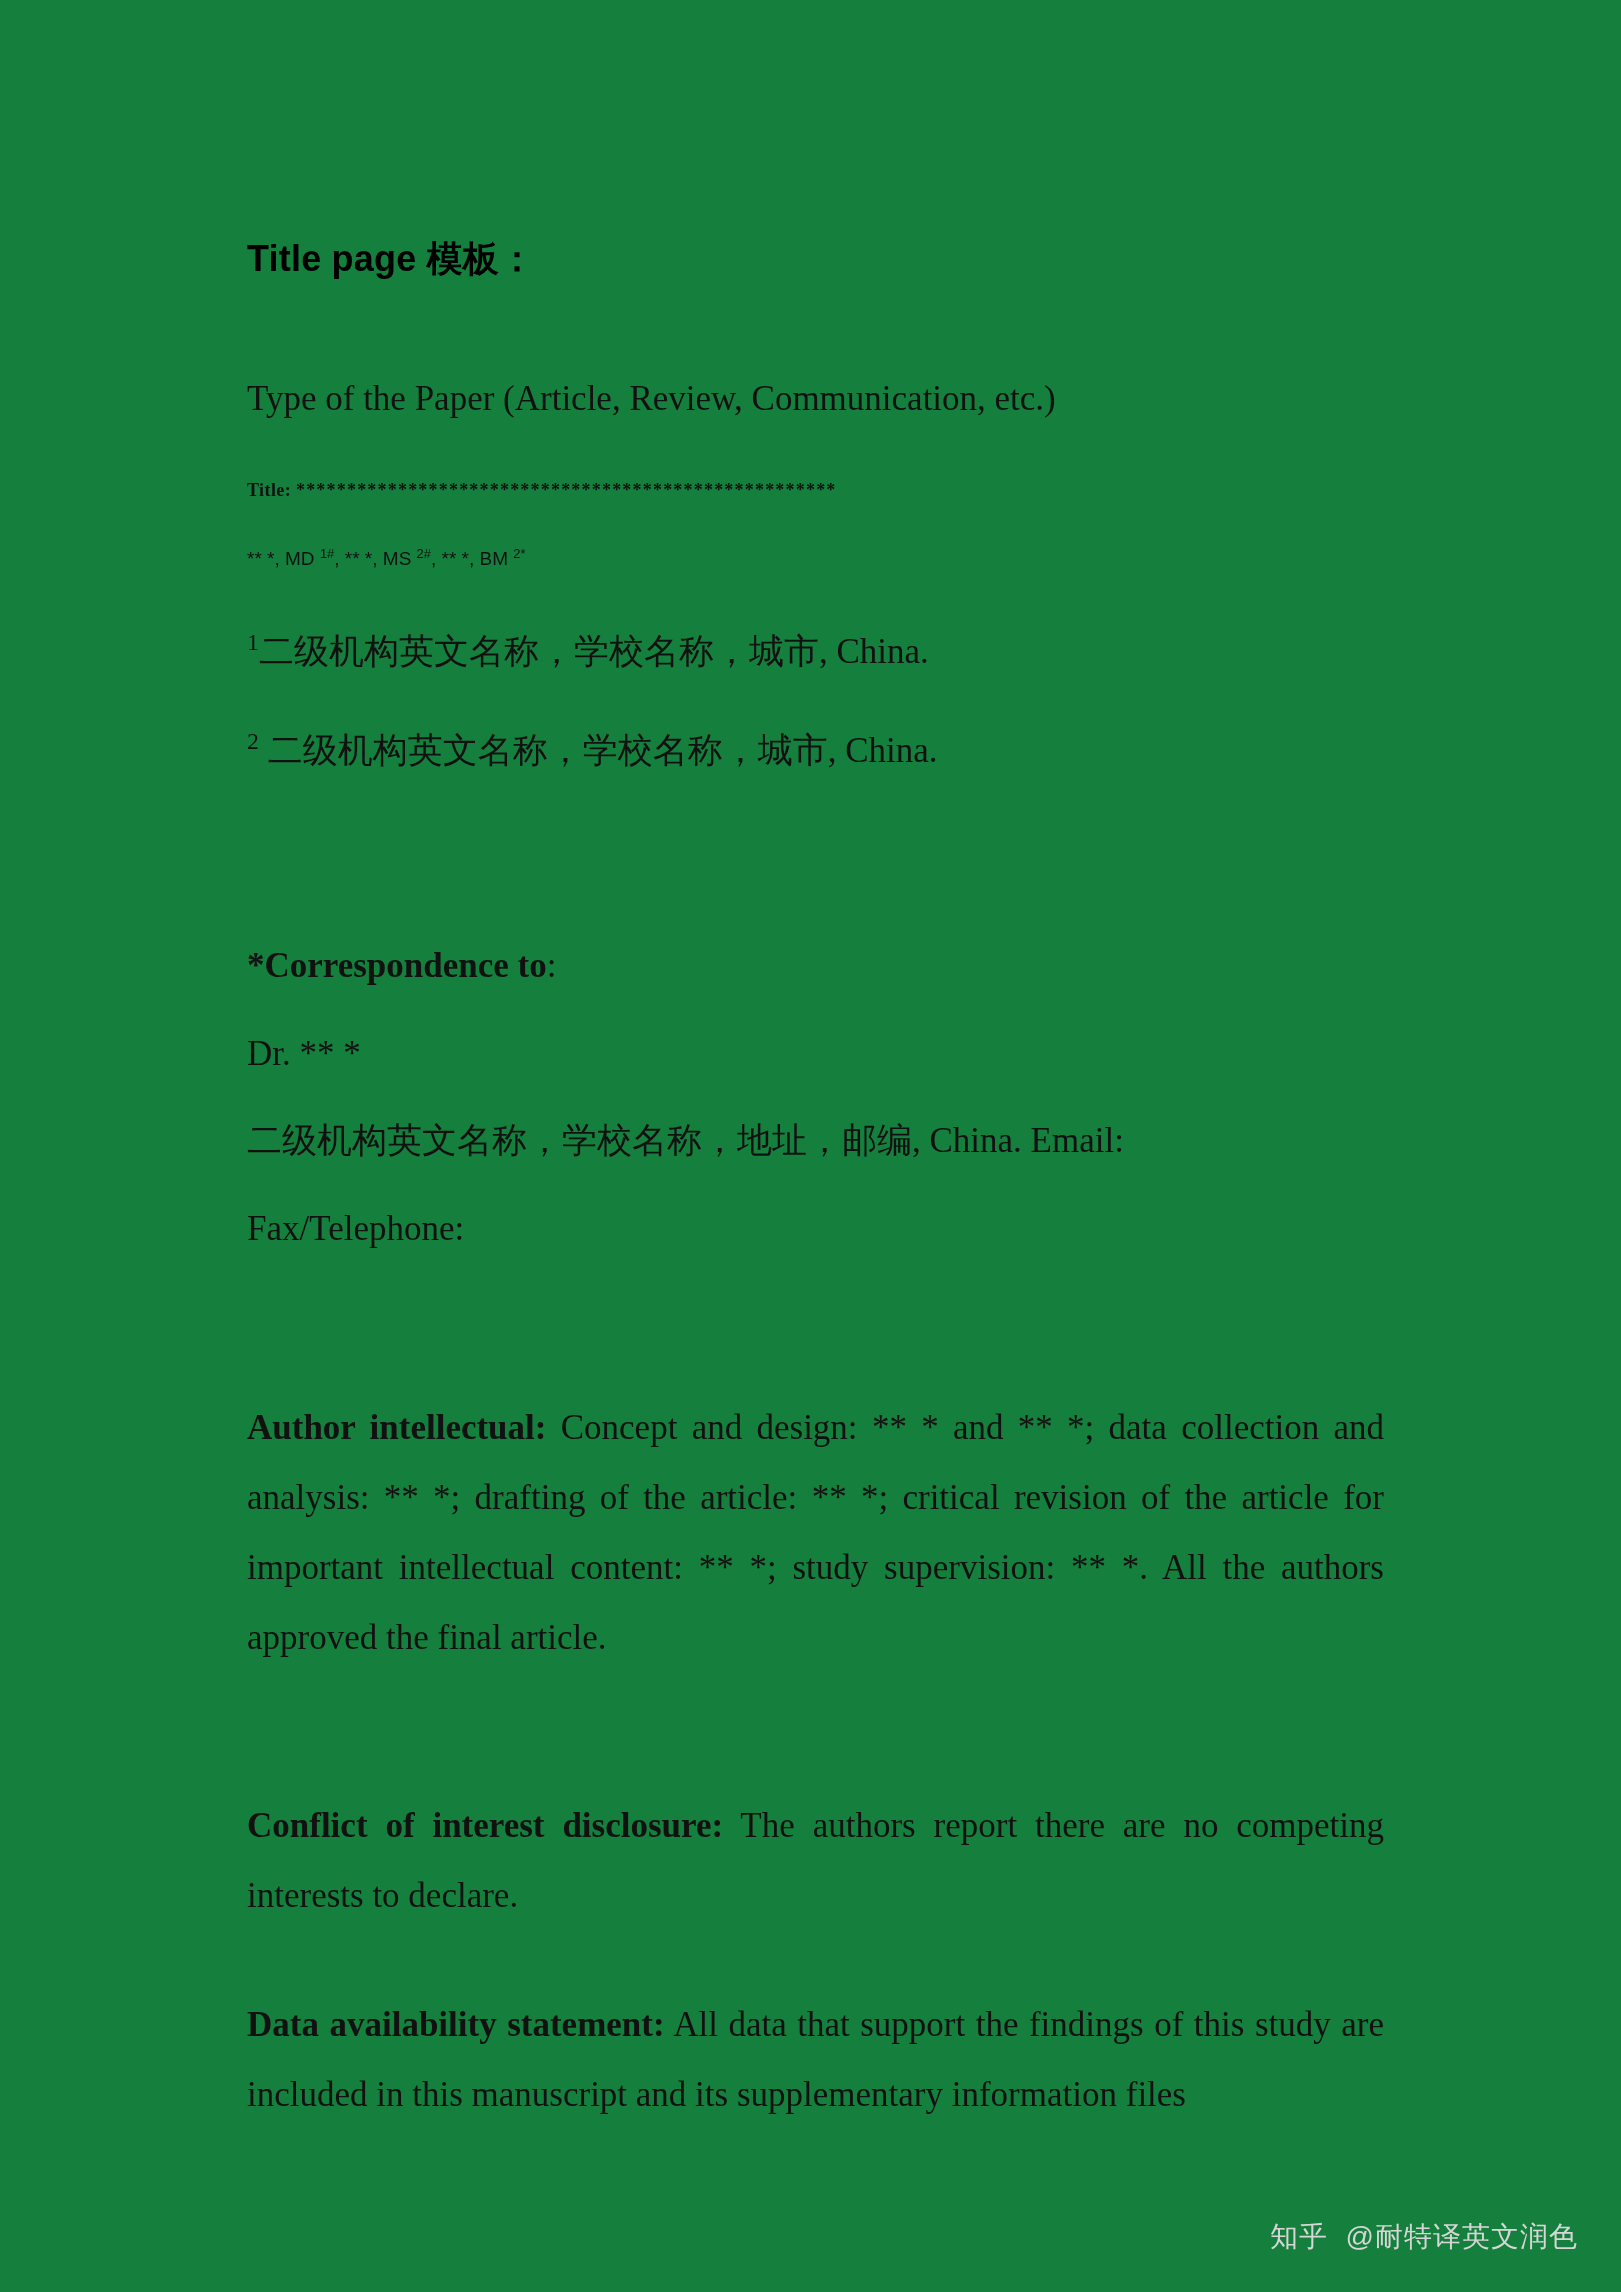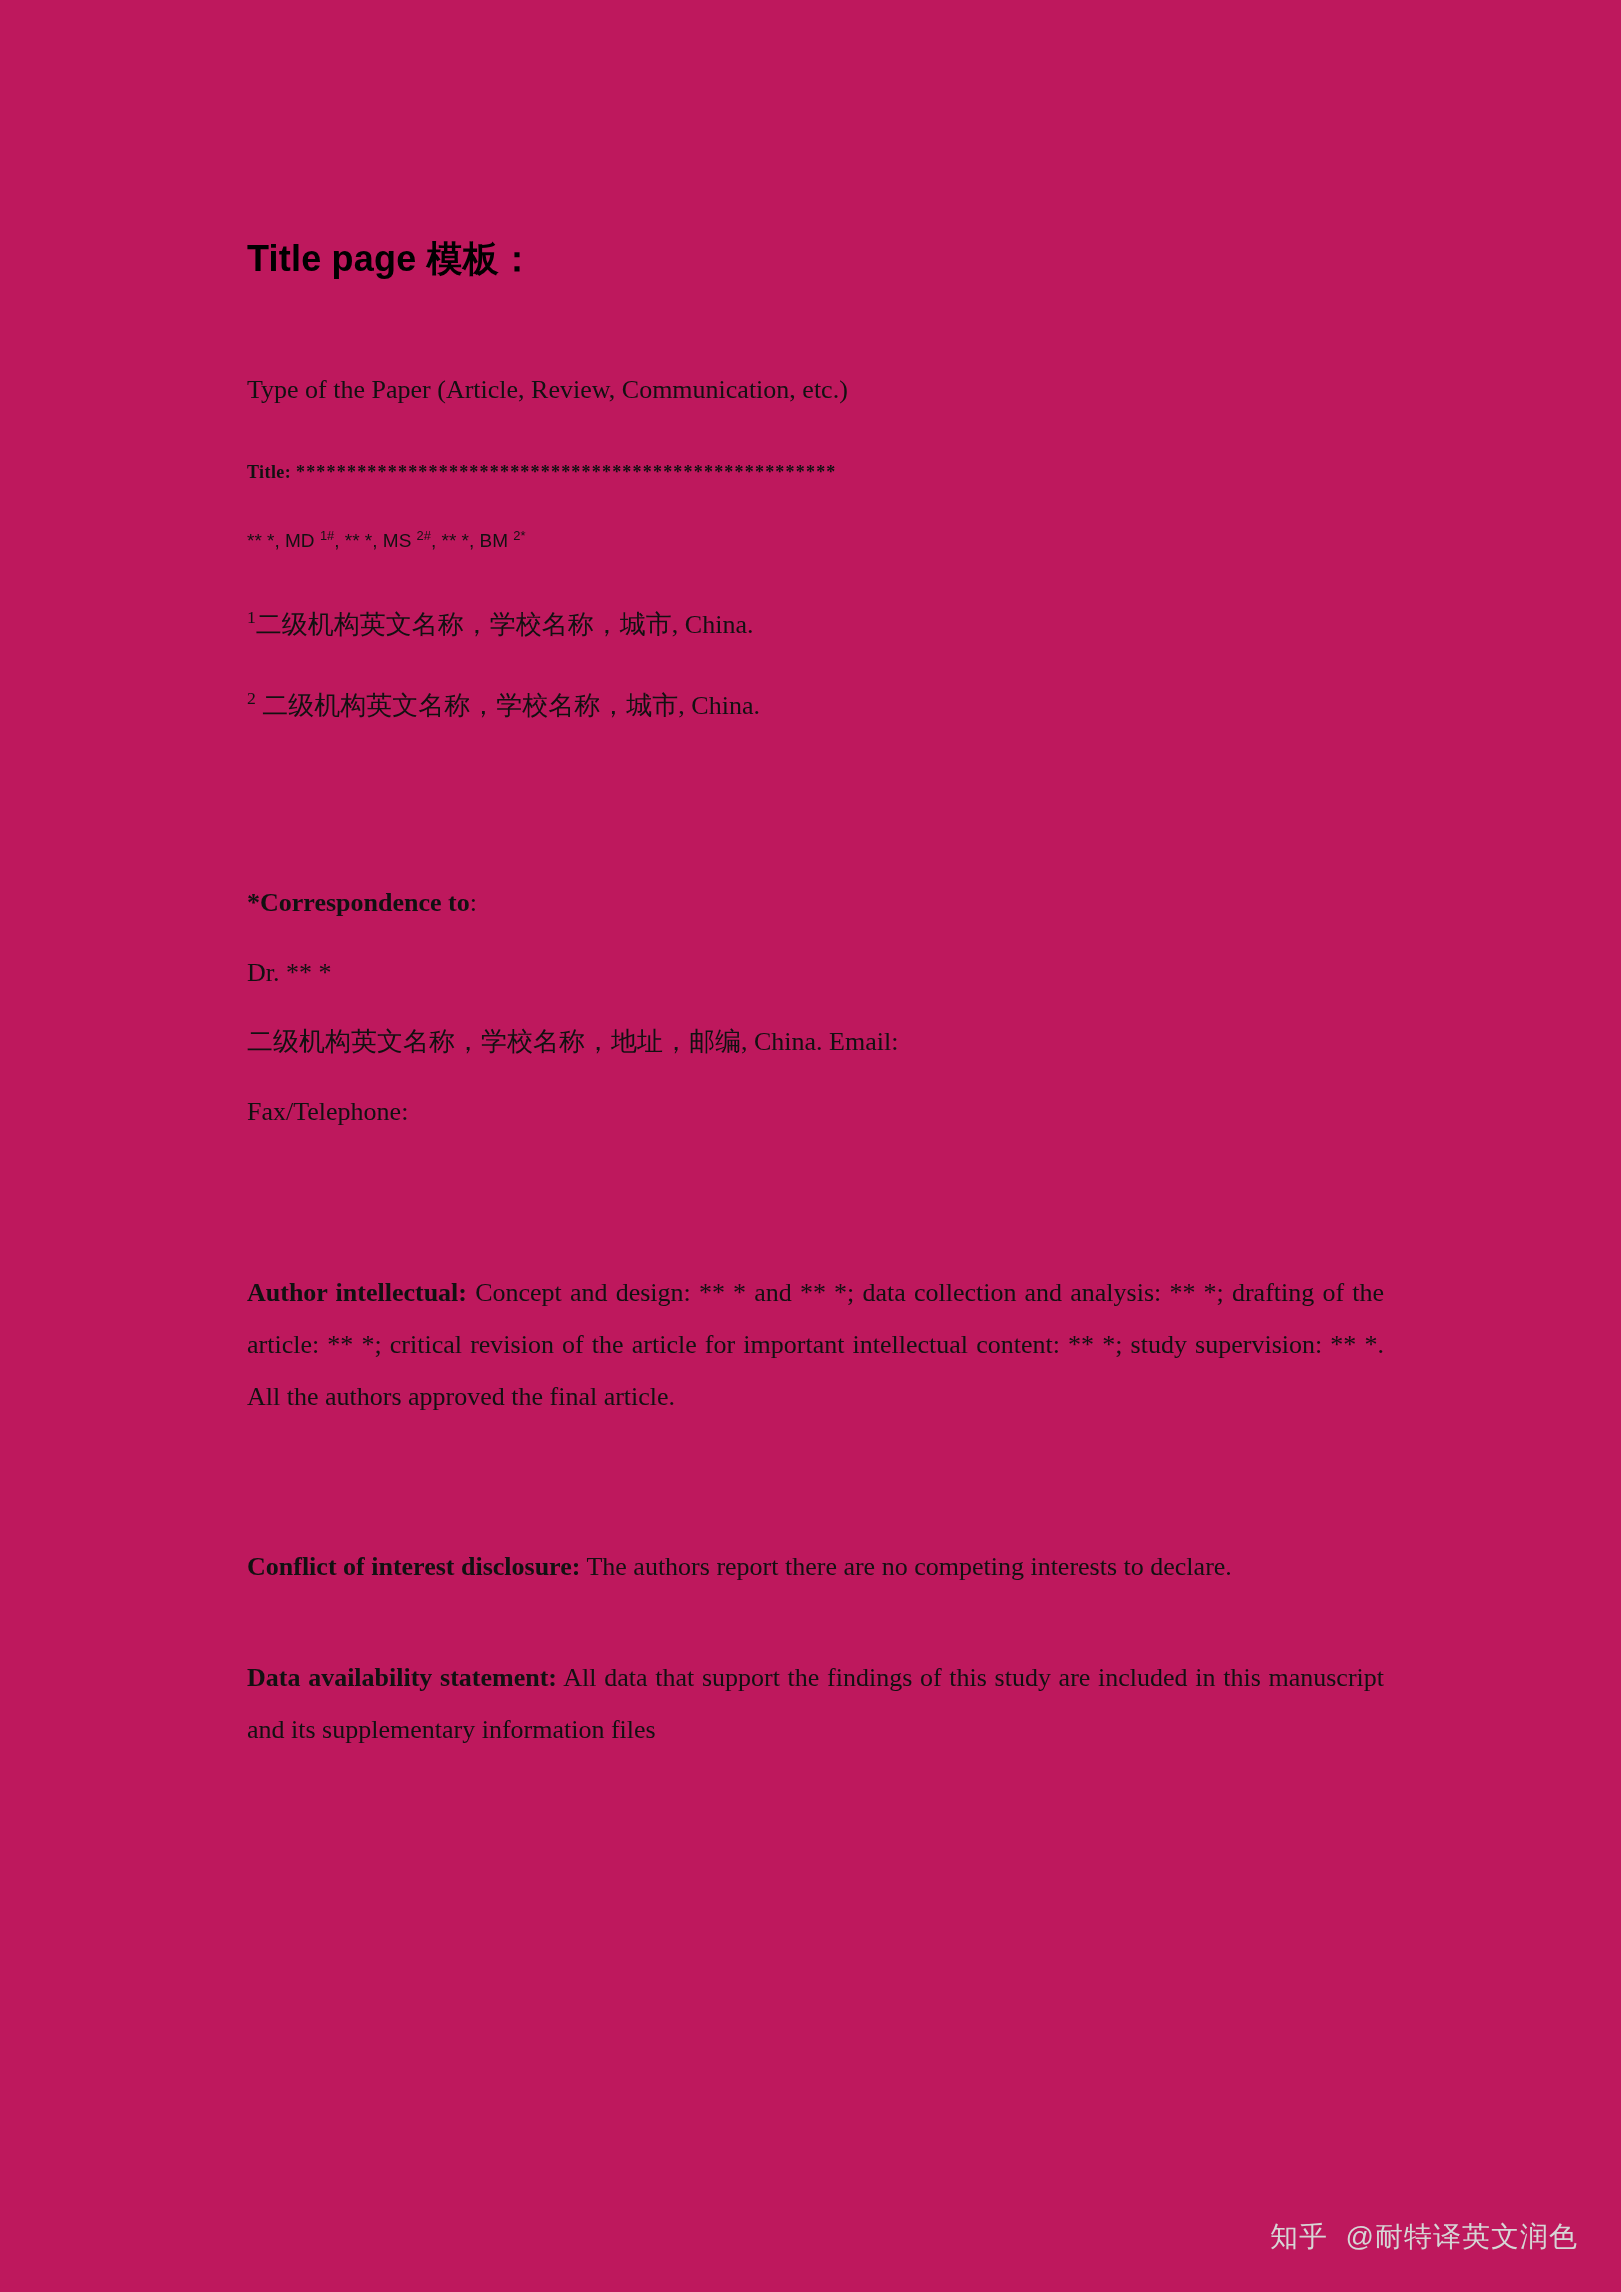--- a/index.html
+++ b/index.html
@@ -5,42 +5,42 @@
   html, body {
     margin: 0;
     padding: 0;
     background: #f2f2f2;
   }
   .page {
     position: relative;
     width: 1621px;
     height: 2293px;
     margin: 0 auto;
-    background: #be185d;
+    background: #15803d;
     overflow: hidden;
     box-sizing: border-box;
   }
   .content {
     position: absolute;
     left: 247px;
     top: 0;
     width: 1137px;
   }
   .doc-title {
     font-family: "Liberation Sans", sans-serif;
     font-weight: bold;
     font-size: 36px;
     color: #000;
     letter-spacing: 0.2px;
     margin: 0;
     padding-top: 235px;
   }
   .para {
     font-family: "Liberation Serif", serif;
-    font-size: 26px;
+    font-size: 35px;
     color: #111;
     margin: 0;
     line-height: 1.3;
   }
   .gap-xl { height: 80px; }
   .gap-lg { height: 59px; }
   .gap-md { height: 45px; }
   .gap-sm { height: 29px; }
   .gap-xs { height: 17.6px; }
   .gap-block { height: 116px; }

